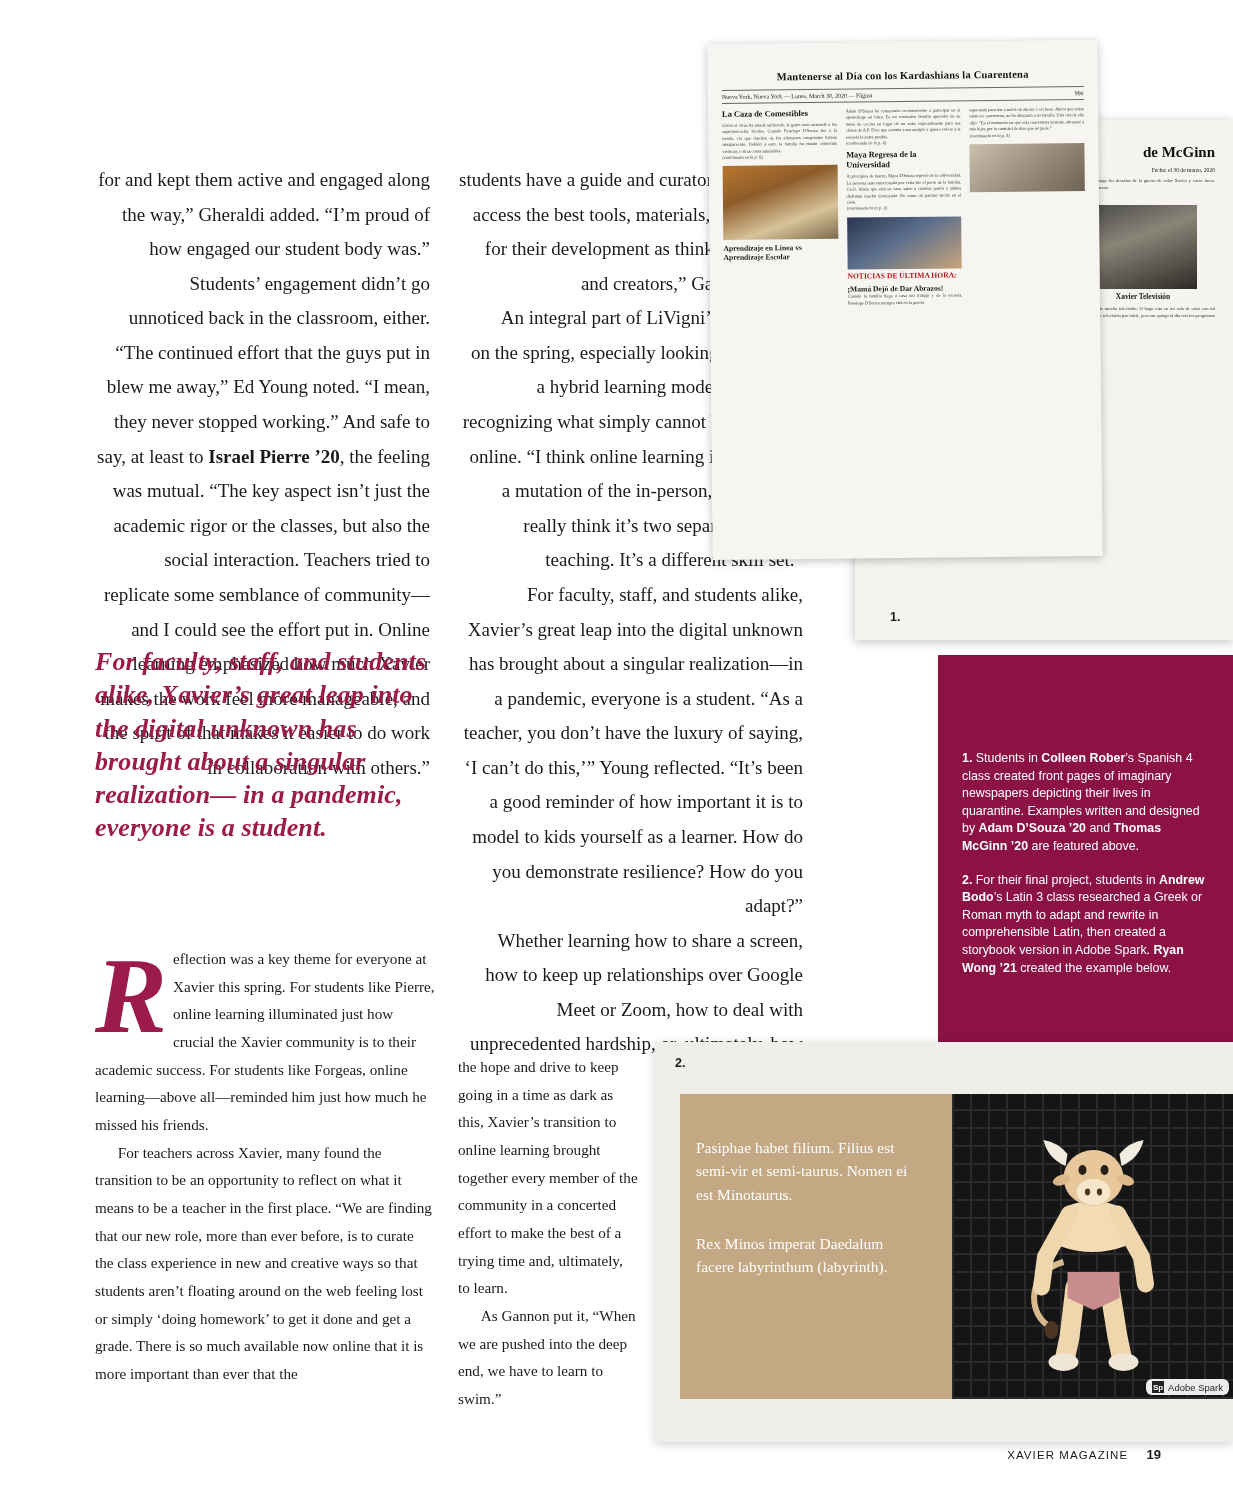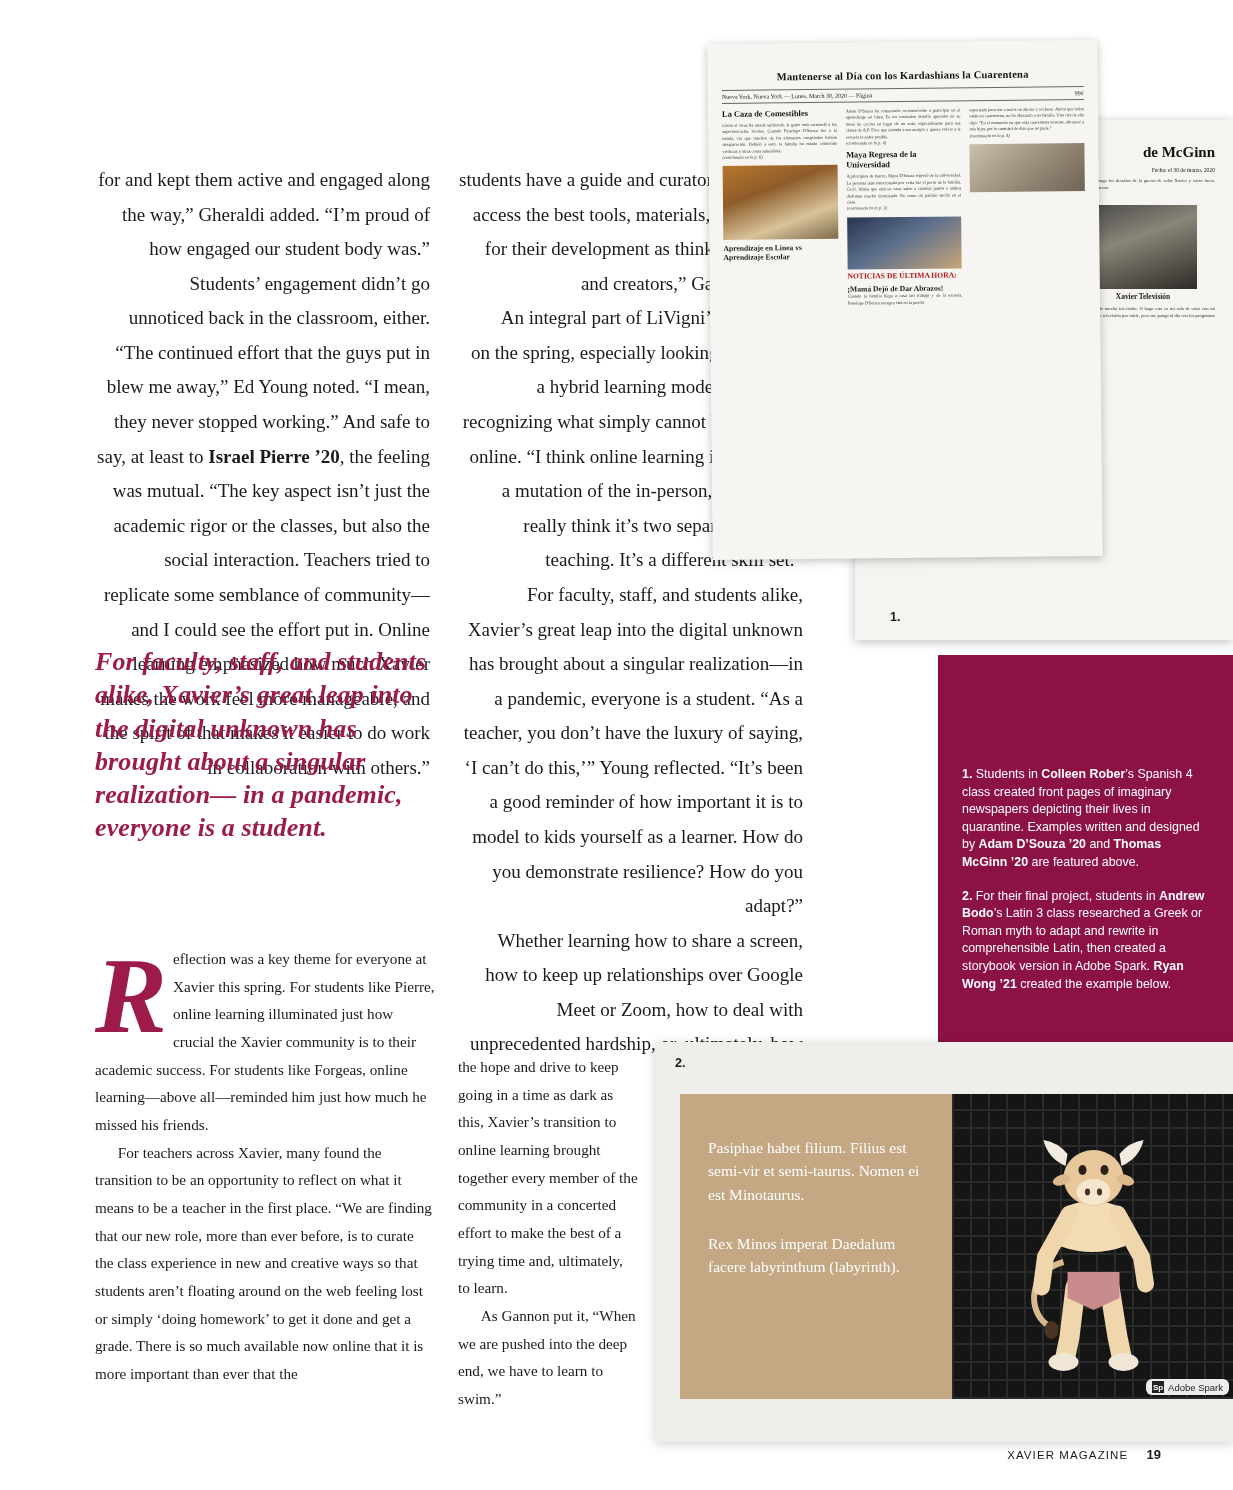--- a/index.html
+++ b/index.html
@@ -242,21 +242,20 @@
     width: 295px;
     height: 408px;
     background: #8c1245;
     color: #ffffff;
     font-family: "Liberation Sans", sans-serif;
   }
   .capbox .inner {
     padding: 95px 24px 0 24px;
     font-size: 12.4px;
     line-height: 1.42;
-    margin-top: 16px;
   }
   .capbox p { margin: 0 0 16px 0; }
 
   
   .fig2 {
     position: absolute;
     left: 655px;
     top: 1042px;
     width: 578px;
     height: 400px;
@@ -268,21 +267,21 @@
     left: 25px;
     top: 52px;
     width: 553px;
     height: 305px;
     display: flex;
     overflow: hidden;
   }
   .spark-left {
     width: 272px;
     background: #c3a883;
-    padding: 42px 28px 0 28px;
+    padding: 42px 28px 0 16px;
     box-sizing: border-box;
     font-family: "Liberation Serif", serif;
     color: #ffffff;
     font-size: 15.5px;
     line-height: 1.5;
   }
   .spark-left p { margin: 0 0 26px 0; }
   .spark-right {
     flex: 1;
     background: #151515;

